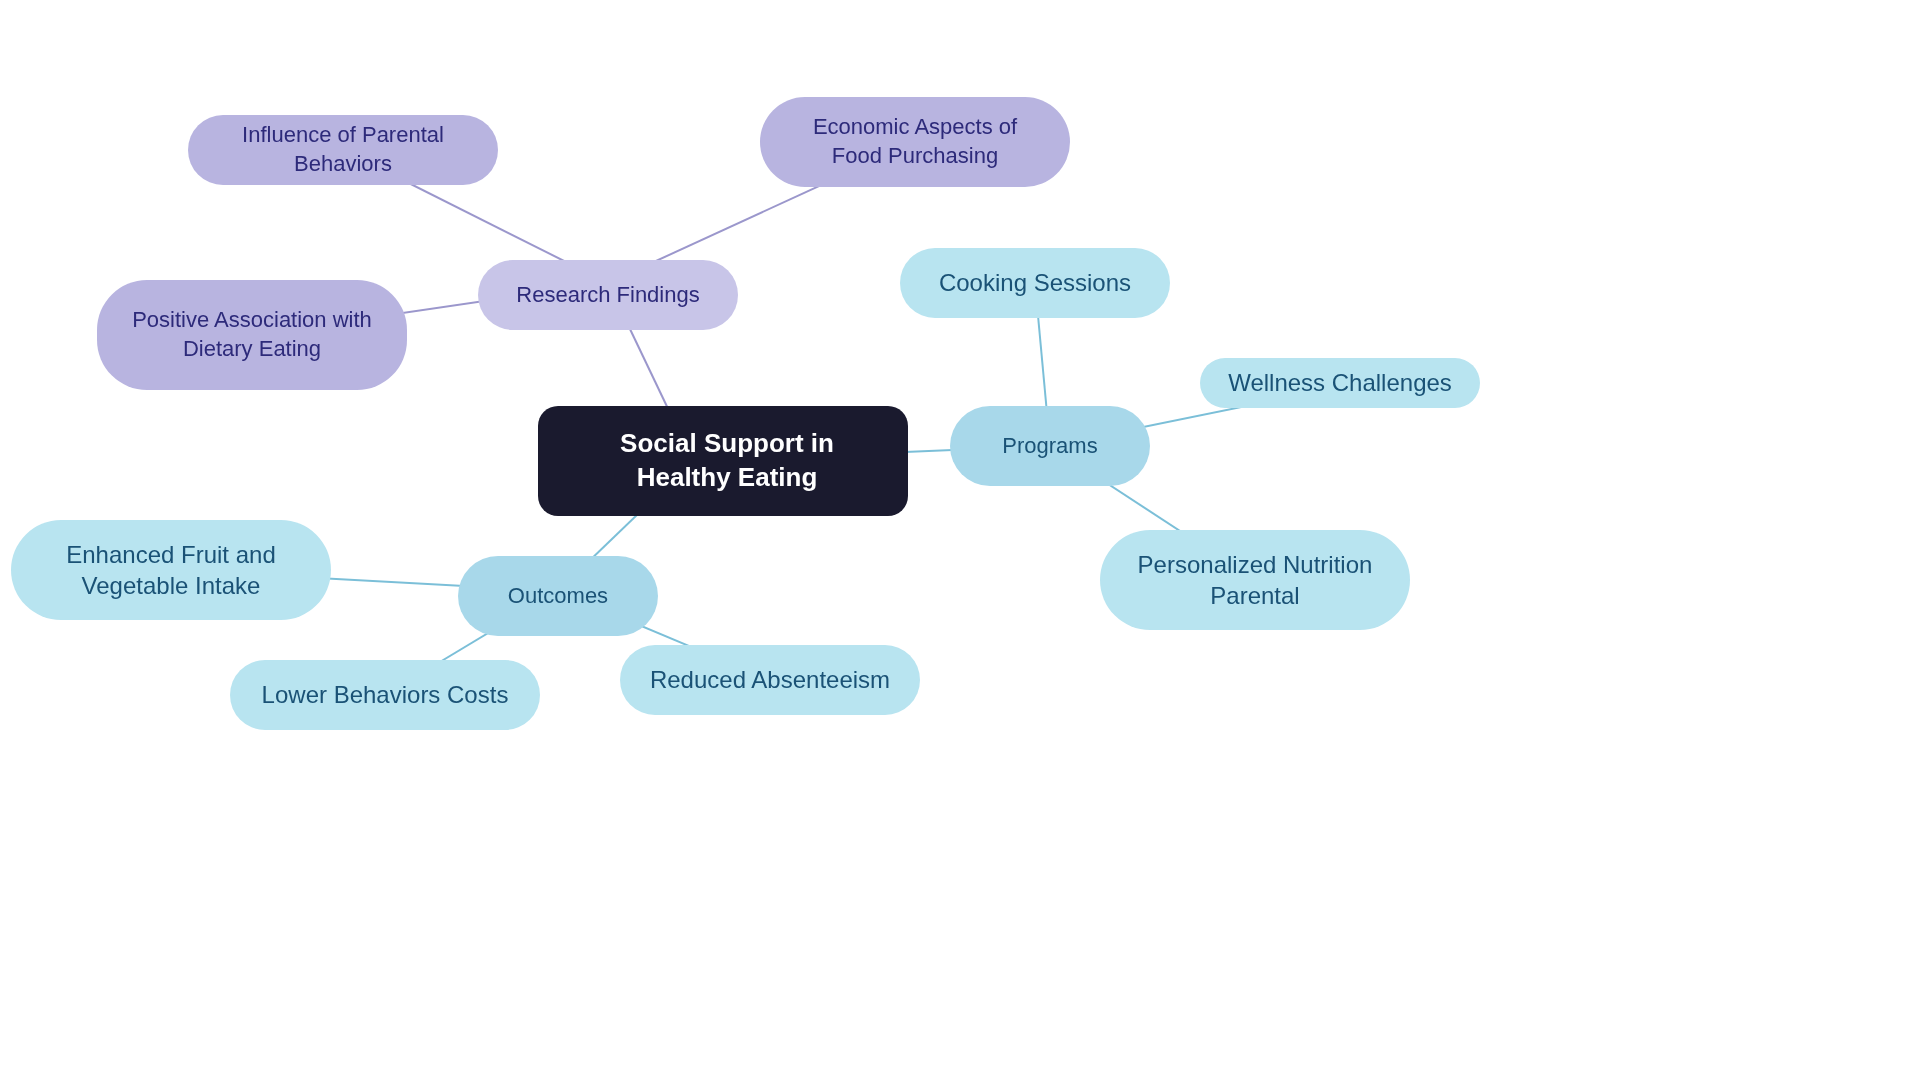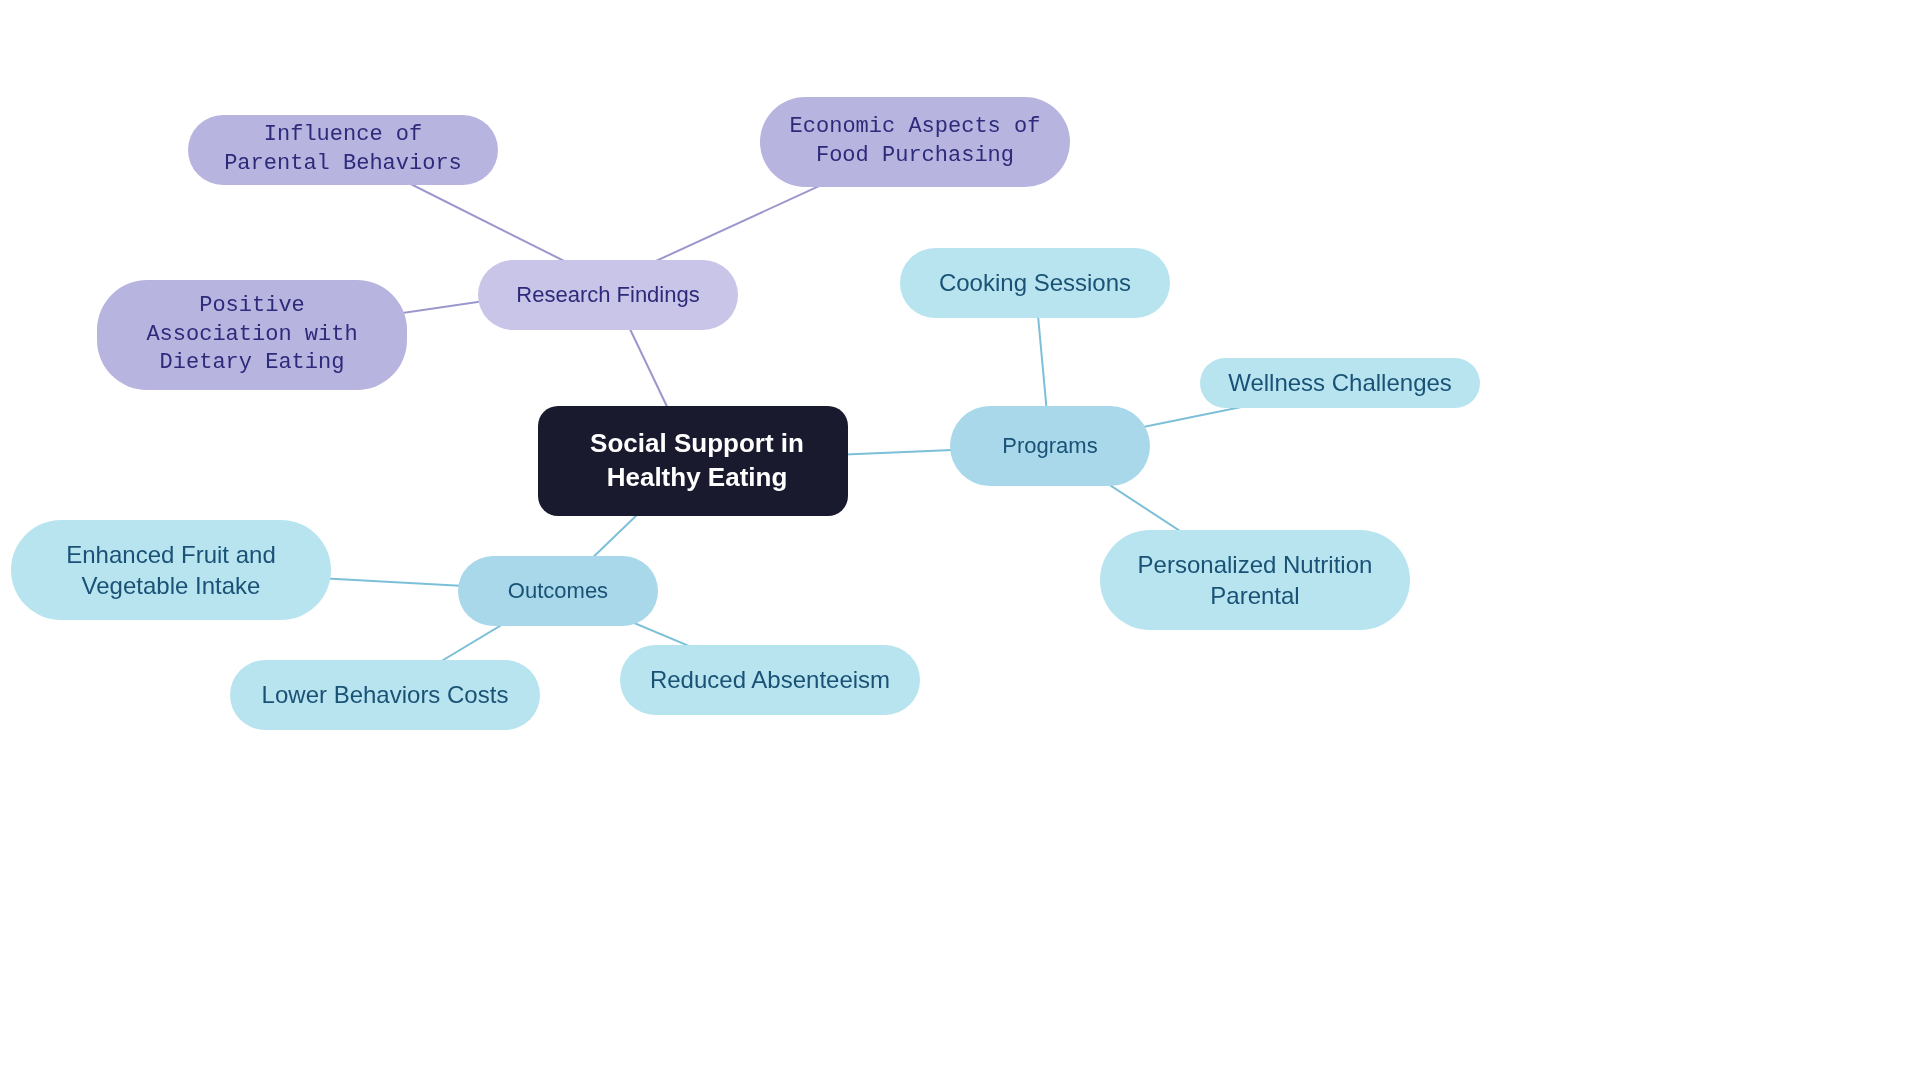--- a/index.html
+++ b/index.html
@@ -54,21 +54,20 @@
     .node-purple {
       background: #c8c5e8;
       color: #2d2a7a;
       font-size: 22px;
     }
 
     .node-purple-dark {
       background: #b8b4e0;
       color: #2d2a7a;
       font-size: 22px;
-      font-family: Liberation Mono, monospace;
     }
 
     .node-blue-light {
       background: #b8e4f0;
       color: #1a5276;
       font-size: 24px;
     }
 
     .node-blue-mid {
       background: #a8d8ea;
@@ -88,21 +87,21 @@
       <line x1="693" y1="461" x2="1050" y2="446" stroke="#7bbfd8" stroke-width="2"></line>
       <line x1="1050" y1="446" x2="1035" y2="283" stroke="#7bbfd8" stroke-width="2"></line>
       <line x1="1050" y1="446" x2="1310" y2="393" stroke="#7bbfd8" stroke-width="2"></line>
       <line x1="1050" y1="446" x2="1255" y2="580" stroke="#7bbfd8" stroke-width="2"></line>
       <line x1="693" y1="461" x2="558" y2="591" stroke="#7bbfd8" stroke-width="2"></line>
       <line x1="558" y1="591" x2="171" y2="570" stroke="#7bbfd8" stroke-width="2"></line>
       <line x1="558" y1="591" x2="385" y2="695" stroke="#7bbfd8" stroke-width="2"></line>
       <line x1="558" y1="591" x2="770" y2="680" stroke="#7bbfd8" stroke-width="2"></line>
     </svg>
 
-  <div class="node node-center" id="node-center" style="left:538px; top:406px; width:310px; height:110px;padding-left:36px;">
+  <div class="node node-center" id="node-center" style="left:538px; top:406px; width:370px; height:110px;padding-left:36px;">
     <span>Social Support in Healthy Eating</span>
   </div>
 
   <div class="node node-purple" id="node-research_findings" style="left:478px; top:248px; width:260px; height:70px;margin-top:12px;">
     <span>Research Findings</span>
   </div>
 
   <div class="node node-purple-dark" id="node-influence_parental" style="left:188px; top:115px; width:310px; height:70px;">
     <span>Influence of Parental Behaviors</span>
   </div>
@@ -124,21 +123,21 @@
   </div>
 
   <div class="node node-blue-light" id="node-wellness_challenges" style="left:1200px; top:358px; width:280px; height:50px;">
     <span>Wellness Challenges</span>
   </div>
 
   <div class="node node-blue-light" id="node-personalized_nutrition" style="left:1100px; top:530px; width:310px; height:100px;">
     <span>Personalized Nutrition Parental</span>
   </div>
 
-  <div class="node node-blue-mid" id="node-outcomes" style="left:458px; top:556px; width:200px; height:70px;text-align:right;">
+  <div class="node node-blue-mid" id="node-outcomes" style="left:458px; top:556px; width:200px; height:80px;text-align:right;">
     <span>Outcomes</span>
   </div>
 
   <div class="node node-blue-light" id="node-enhanced_fruit" style="left:11px; top:520px; width:320px; height:100px;">
     <span>Enhanced Fruit and Vegetable Intake</span>
   </div>
 
   <div class="node node-blue-light" id="node-lower_healthcare" style="left:230px; top:660px; width:310px; height:70px;">
     <span>Lower Behaviors Costs</span>
   </div>

